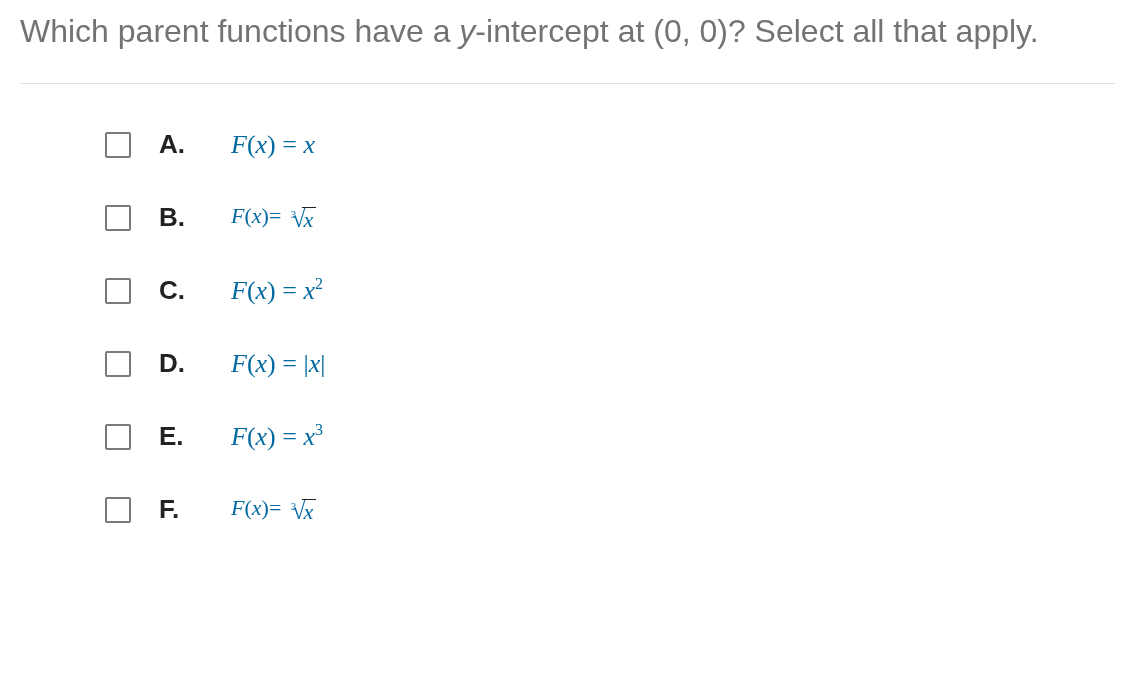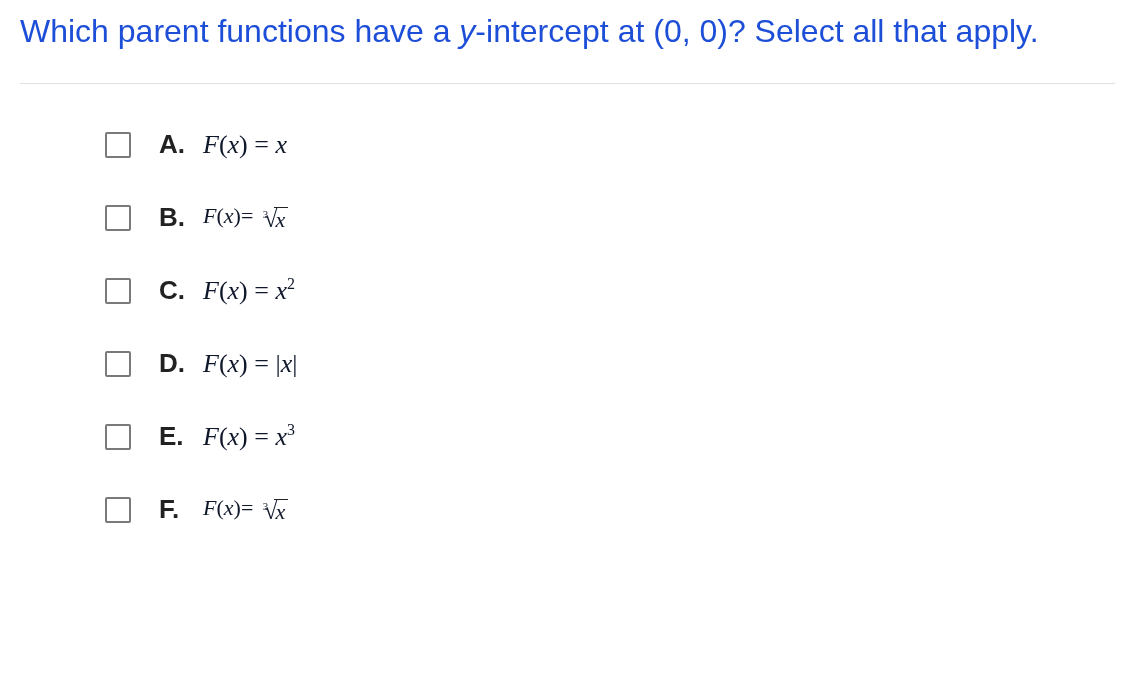--- a/index.html
+++ b/index.html
@@ -8,21 +8,21 @@
       box-sizing: border-box;
     }
     body {
       font-family: Arial, Helvetica, sans-serif;
       background: #ffffff;
       padding: 10px 20px;
       width: 1135px;
     }
     .question-text {
       font-size: 32px;
-      color: #1d4ed8;
+      color: #737373;
       line-height: 1.35;
       margin-bottom: 30px;
       font-weight: 400;
     }
     .question-text .y-italic {
       font-style: italic;
     }
     .divider {
       border: none;
       border-top: 1px solid #e0e0e0;
@@ -49,22 +49,23 @@
     .option-label {
       font-size: 26px;
       font-weight: bold;
       color: #222;
       margin-right: 14px;
       font-family: Arial, Helvetica, sans-serif;
       min-width: 30px;
     }
     .option-expr {
       font-size: 26px;
-      color: #0f172a;
+      color: #0369a1;
       font-family: 'Times New Roman', Times, serif;
+      margin-left: 28px;
     }
     .option-expr .fn {
       font-style: italic;
     }
     .option-expr .var {
       font-style: italic;
     }
     .option-expr sup {
       font-size: 16px;
       vertical-align: super;

